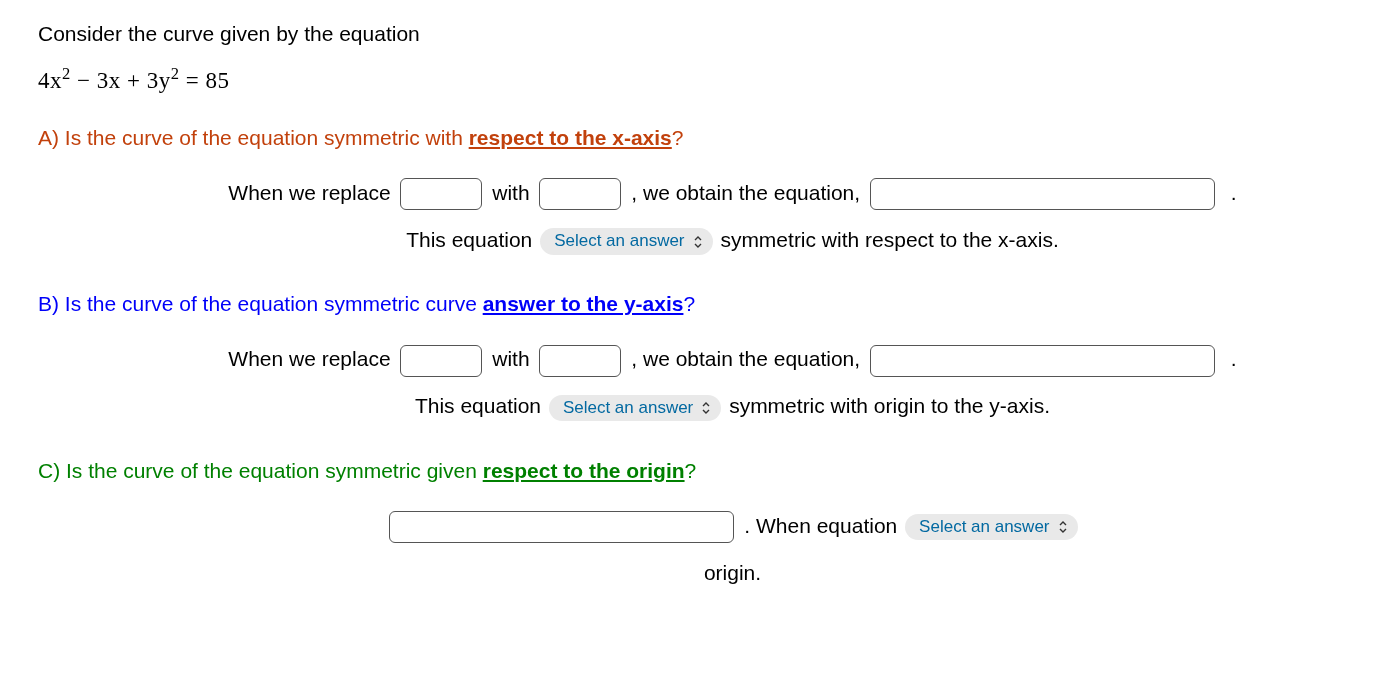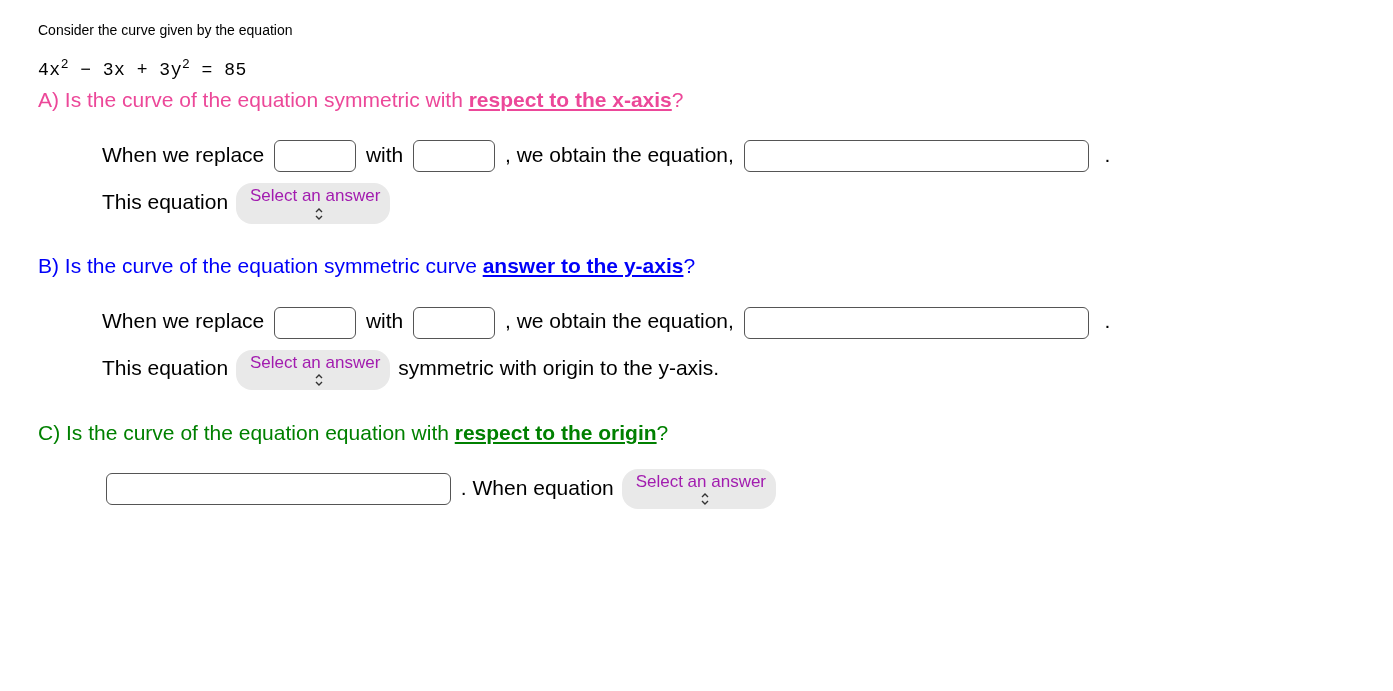--- a/index.html
+++ b/index.html
@@ -10,42 +10,42 @@
     color: #000;
     background: #fff;
   }
   .page {
     padding: 22px 30px 30px 38px;
     width: 1393px;
     box-sizing: border-box;
   }
   .intro {
     margin-bottom: 22px;
-    font-size: 14px;
+    font-size: 21px;
   }
   .equation {
-    font-family: Liberation Mono, monospace;
-    font-size: 18px;
-    margin-bottom: 8px;
+    font-family: Liberation Serif, serif;
+    font-size: 23px;
+    margin-bottom: 32px;
     letter-spacing: 0.5px;
   }
   .equation sup {
     font-size: 0.72em;
     vertical-align: super;
     line-height: 0;
   }
   .part-heading {
     font-size: 21px;
     margin-bottom: 20px;
   }
   .part-heading .underline {
     text-decoration: underline;
     font-weight: bold;
   }
-  .magenta { color: #ec4899; }
+  .magenta { color: #c2410c; }
   .blue    { color: #0000f9; }
   .green   { color: #008000; }
   .block {
     margin-left: 64px;
     margin-bottom: 30px;
     line-height: 2.15;
   }
   .blank-input {
     display: inline-block;
     vertical-align: middle;
@@ -59,33 +59,32 @@
   .blank-small { width: 82px; }
   .blank-large { width: 345px; }
   .select-pill {
     display: inline-flex;
     align-items: center;
     vertical-align: middle;
     background: #e9e9e9;
     border-radius: 16px;
     padding: 3px 10px 3px 14px;
     font-size: 17px;
-    color: #a21caf;
+    color: #0369a1;
     margin: 0 2px;
     cursor: pointer;
     line-height: 1.2;
-    flex-direction: column;
   }
   .select-pill .caret {
     margin-left: 8px;
     display: inline-block;
   }
   .select-pill .caret svg { display: block; }
   .period { margin-left: 6px; }
-  .line { margin-bottom: 2px; }
+  .line { margin-bottom: 2px; text-align: center; }
 </style>
 </head>
 <body>
 
 <div class="page">
 
   <div class="intro">Consider the curve given by the equation</div>
 
   <div class="equation">
     <span>4</span><span>x</span><sup>2</sup>
@@ -114,20 +113,21 @@
       <span>This equation</span>
       <span class="select-pill">
         <span>Select an answer</span>
         <span class="caret">
           <svg width="10" height="14" viewBox="0 0 10 14">
               <path d="M2 5 L5 2 L8 5" fill="none" stroke="#333" stroke-width="1.4"></path>
               <path d="M2 9 L5 12 L8 9" fill="none" stroke="#333" stroke-width="1.4"></path>
             </svg>
         </span>
       </span>
+      <span>symmetric with respect to the x-axis.</span>
     </div>
   </div>
 
   <div class="part-heading blue">
     <span>B) Is the curve of the equation symmetric curve </span><span class="underline">answer to the y-axis</span><span>?</span>
   </div>
   <div class="block">
     <div class="line">
       <span>When we replace</span>
       <span class="blank-input blank-small"></span>
@@ -146,31 +146,34 @@
               <path d="M2 5 L5 2 L8 5" fill="none" stroke="#333" stroke-width="1.4"></path>
               <path d="M2 9 L5 12 L8 9" fill="none" stroke="#333" stroke-width="1.4"></path>
             </svg>
         </span>
       </span>
       <span>symmetric with origin to the y-axis.</span>
     </div>
   </div>
 
   <div class="part-heading green">
-    <span>C) Is the curve of the equation equation with </span><span class="underline">respect to the origin</span><span>?</span>
+    <span>C) Is the curve of the equation symmetric given </span><span class="underline">respect to the origin</span><span>?</span>
   </div>
   <div class="block">
     <div class="line">
       <span class="blank-input blank-large"></span>
       <span>. When equation</span>
       <span class="select-pill">
         <span>Select an answer</span>
         <span class="caret">
           <svg width="10" height="14" viewBox="0 0 10 14">
               <path d="M2 5 L5 2 L8 5" fill="none" stroke="#333" stroke-width="1.4"></path>
               <path d="M2 9 L5 12 L8 9" fill="none" stroke="#333" stroke-width="1.4"></path>
             </svg>
         </span>
       </span>
     </div>
+    <div class="line">
+      <span>origin.</span>
+    </div>
   </div>
 
 </div>
 
 </body></html>

